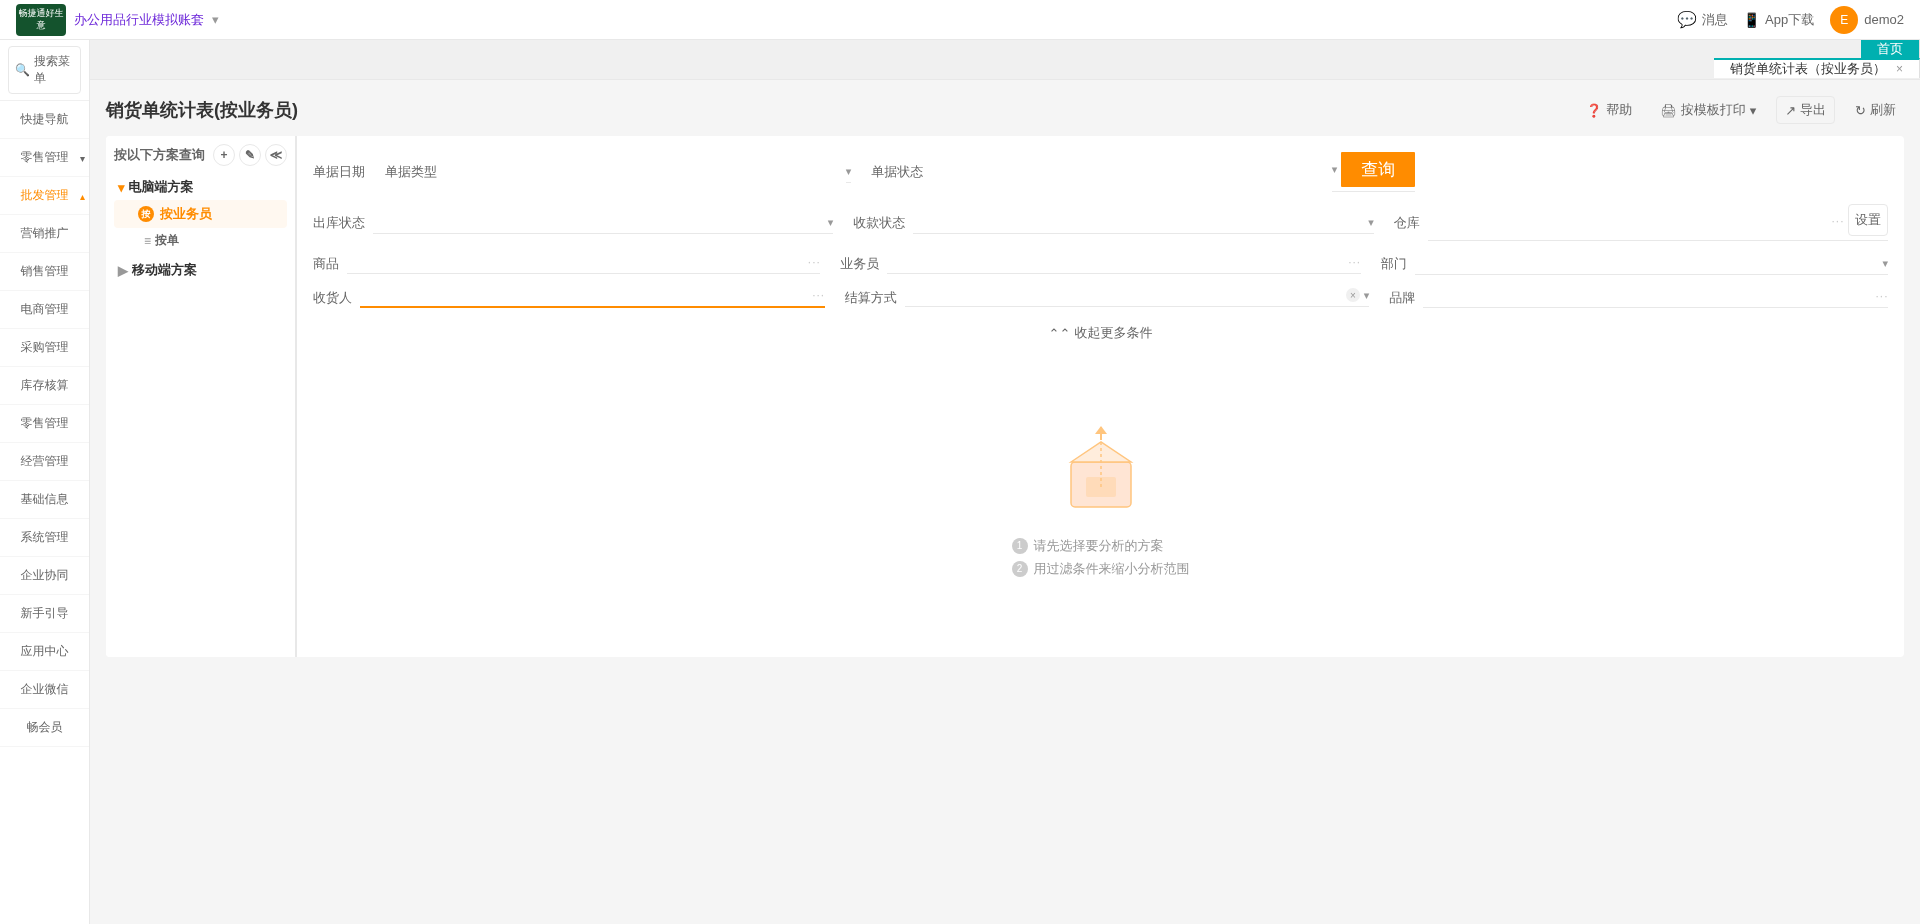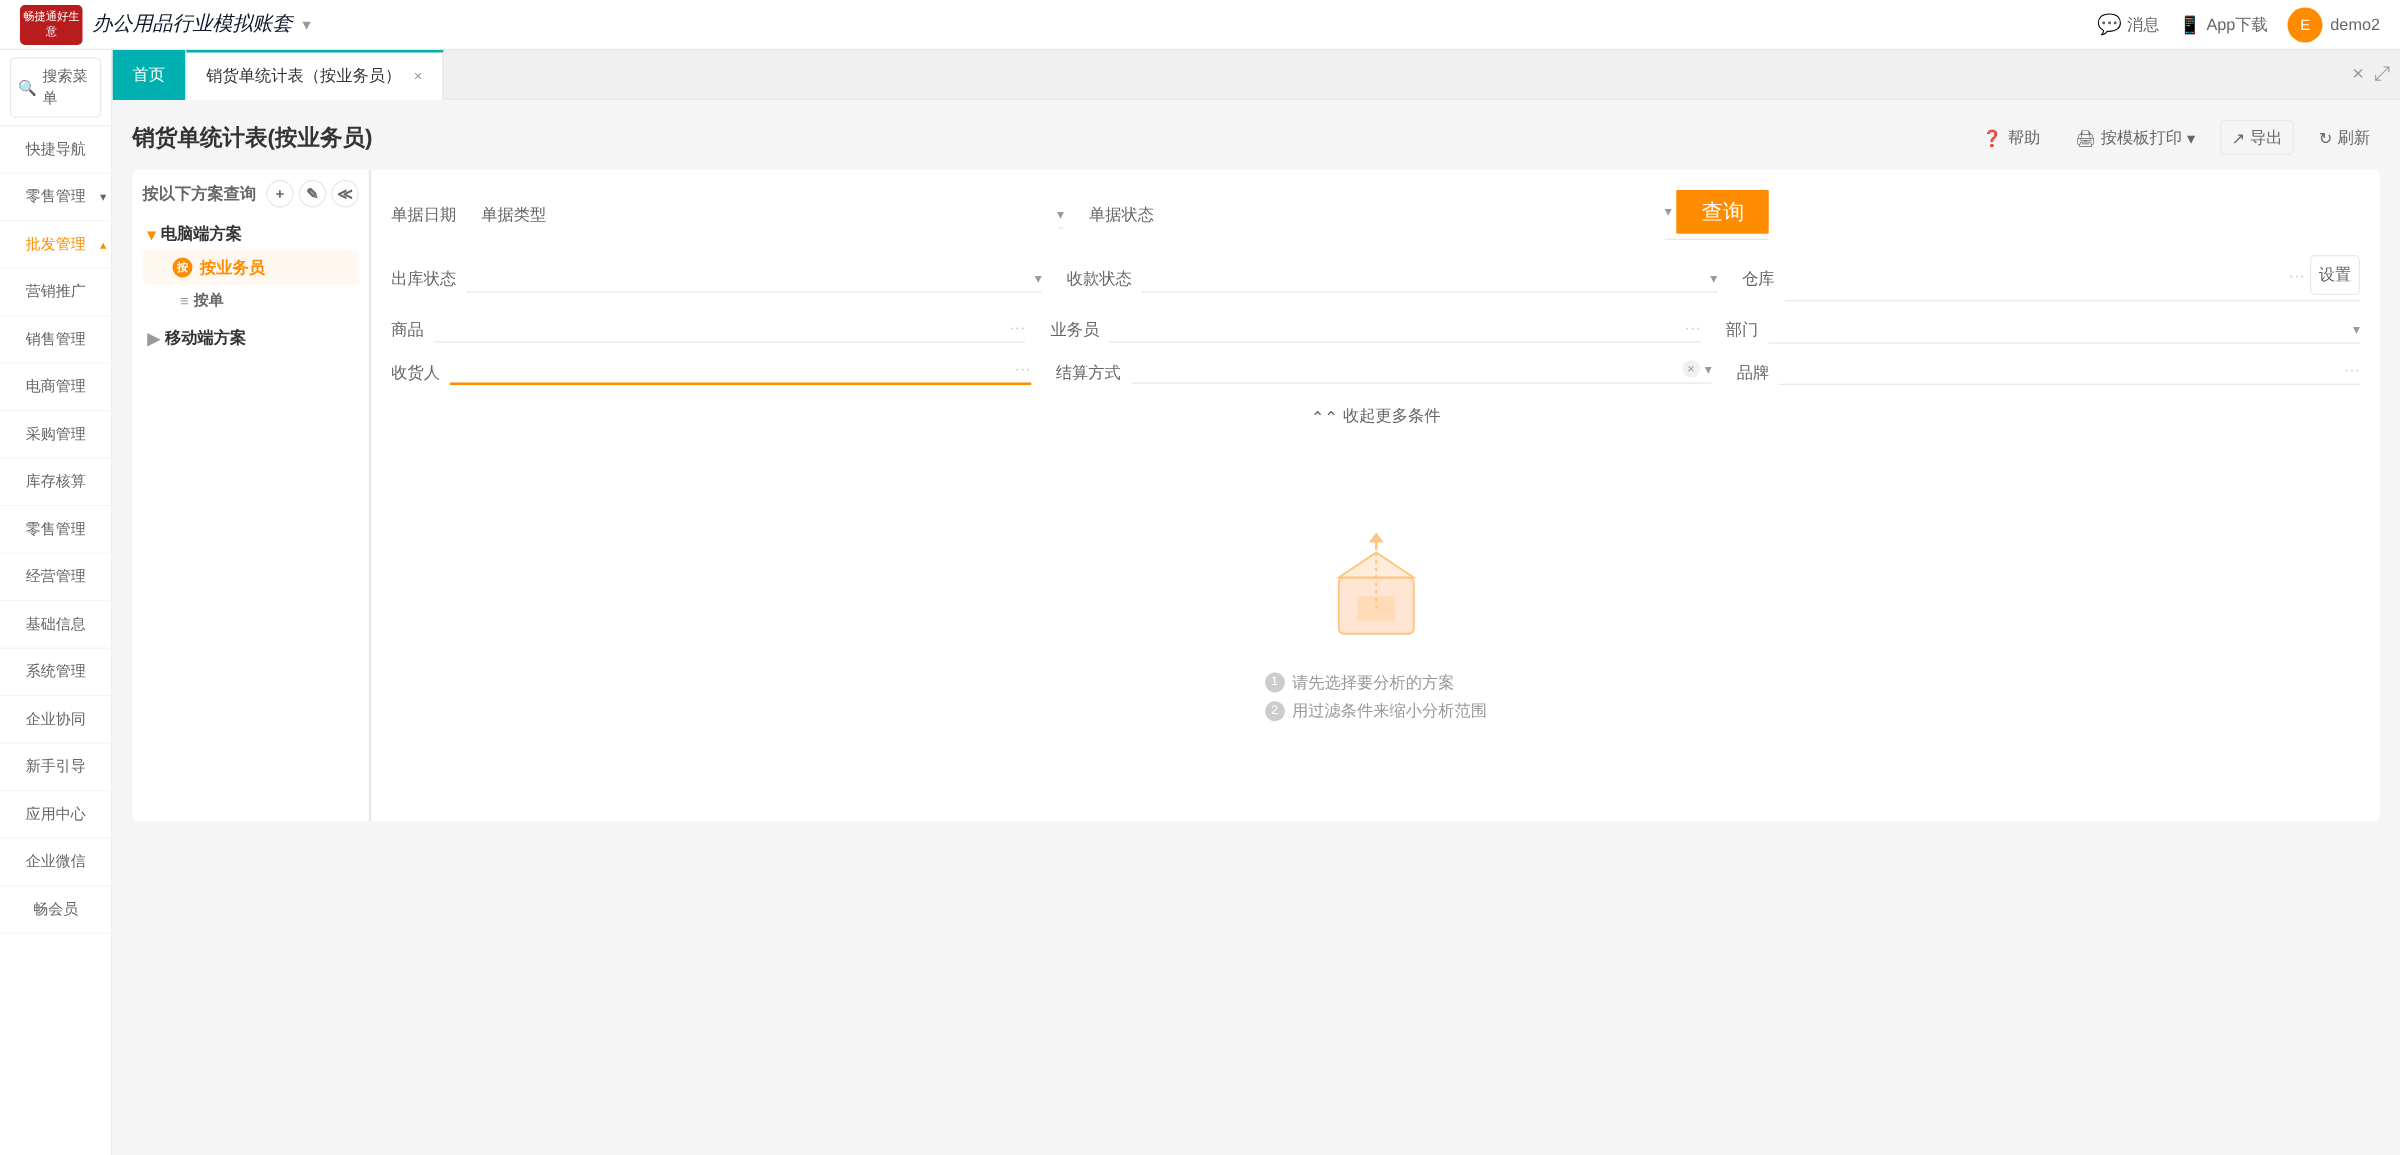--- a/index.html
+++ b/index.html
@@ -4,26 +4,26 @@
   <style>
     * { box-sizing: border-box; margin: 0; padding: 0; font-family: 'Microsoft YaHei', Arial, sans-serif; }
     body { background: #f5f5f5; font-size: 13px; color: #333; overflow: hidden; height: 924px; }
 
     
     .app-container { display: flex; flex-direction: column; height: 924px; }
     .top-bar { height: 40px; background: #fff; border-bottom: 1px solid #e8e8e8; display: flex; align-items: center; justify-content: space-between; padding: 0 16px; flex-shrink: 0; }
     .main-layout { display: flex; flex: 1; overflow: hidden; }
     .sidebar { width: 90px; background: #fff; border-right: 1px solid #e8e8e8; flex-shrink: 0; overflow-y: auto; }
     .content-area { flex: 1; display: flex; flex-direction: column; overflow: hidden; }
-    .tab-bar { height: 40px; background: #f0f0f0; border-bottom: 1px solid #e8e8e8; display: flex; align-items: center; flex-shrink: 0; }
+    .tab-bar { height: 40px; background: #f0f0f0; border-bottom: 1px solid #e8e8e8; display: flex; align-items: flex-end; flex-shrink: 0; flex-direction: column; }
     .main-content { flex: 1; background: #f5f5f5; overflow: auto; padding: 16px; }
 
     
     .top-bar-left { display: flex; align-items: center; gap: 8px; }
-    .logo { width: 50px; height: 32px; background: #b91c1c; border-radius: 4px; display: flex; align-items: center; justify-content: center; color: #fff; font-size: 10px; text-align: center; line-height: 1.2; }
+    .logo { width: 50px; height: 32px; background: #14532d; border-radius: 4px; display: flex; align-items: center; justify-content: center; color: #fff; font-size: 10px; text-align: center; line-height: 1.2; }
     .top-bar-right { display: flex; align-items: center; gap: 16px; }
     .top-bar-btn { display: flex; align-items: center; gap: 4px; color: #666; font-size: 13px; cursor: pointer; }
     .user-avatar { width: 28px; height: 28px; border-radius: 50%; background: #ff8c00; display: flex; align-items: center; justify-content: center; color: #fff; font-size: 11px; overflow: hidden; }
     .sidebar-search-btn { width: 100%; display: flex; align-items: center; justify-content: center; gap: 4px; padding: 6px; background: #fff; border: 1px solid #e8e8e8; border-radius: 4px; color: #666; cursor: pointer; font-size: 12px; }
     .sidebar-nav-item { padding: 10px 8px; text-align: center; cursor: pointer; color: #666; font-size: 12px; border-bottom: 1px solid #f5f5f5; position: relative; }
     .sidebar-nav-item .nav-arrow { position: absolute; right: 4px; top: 50%; transform: translateY(-50%); font-size: 10px; }
 
     
     .tab-item { height: 40px; padding: 0 16px; display: flex; align-items: center; gap: 6px; cursor: pointer; font-size: 13px; color: #666; border-right: 1px solid #e0e0e0; background: #f0f0f0; }
     .tab-item.active { background: #fff; color: #333; border-bottom: 2px solid #00b0b0; }
@@ -77,21 +77,21 @@
 </head>
 <body>
 
 <div class="app-container">
 
   <div class="top-bar">
     <div class="top-bar-left">
       <div class="logo">
         <span class="logo-text">畅捷通好生意</span>
       </div>
-      <span style="font-size:16px;color:#0f172a;font-style:italic;">办公用品行业模拟账套</span>
+      <span style="font-size:13px;color:#6d28d9;">办公用品行业模拟账套</span>
       <span style="color:#999;cursor:pointer;">▾</span>
     </div>
     <div class="top-bar-right">
       <div class="top-bar-btn">
         <span style="font-size:16px;">💬</span>
         <span>消息</span>
       </div>
       <div class="top-bar-btn">
         <span style="font-size:14px;">📱</span>
         <span>App下载</span>

